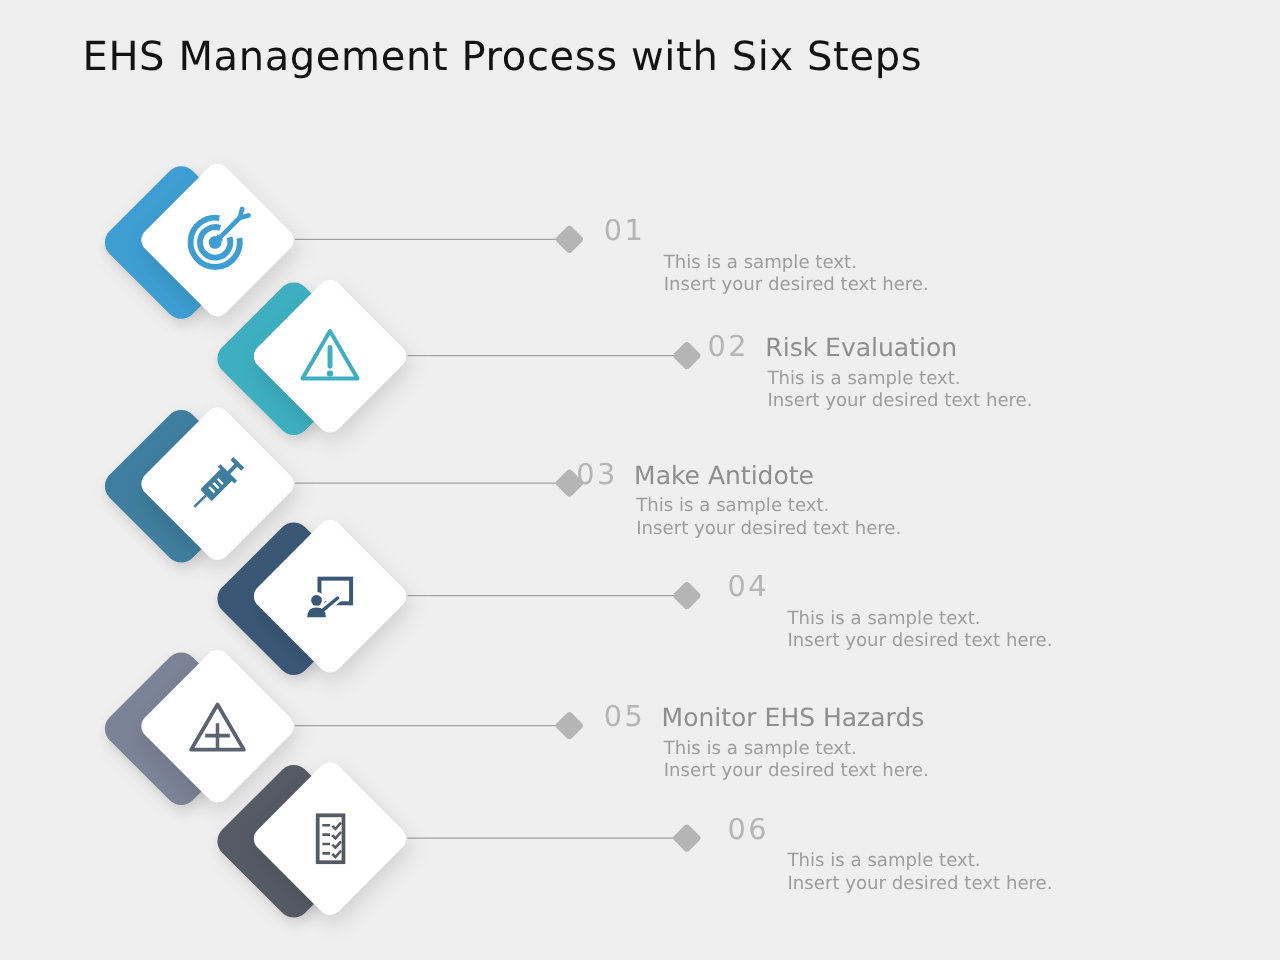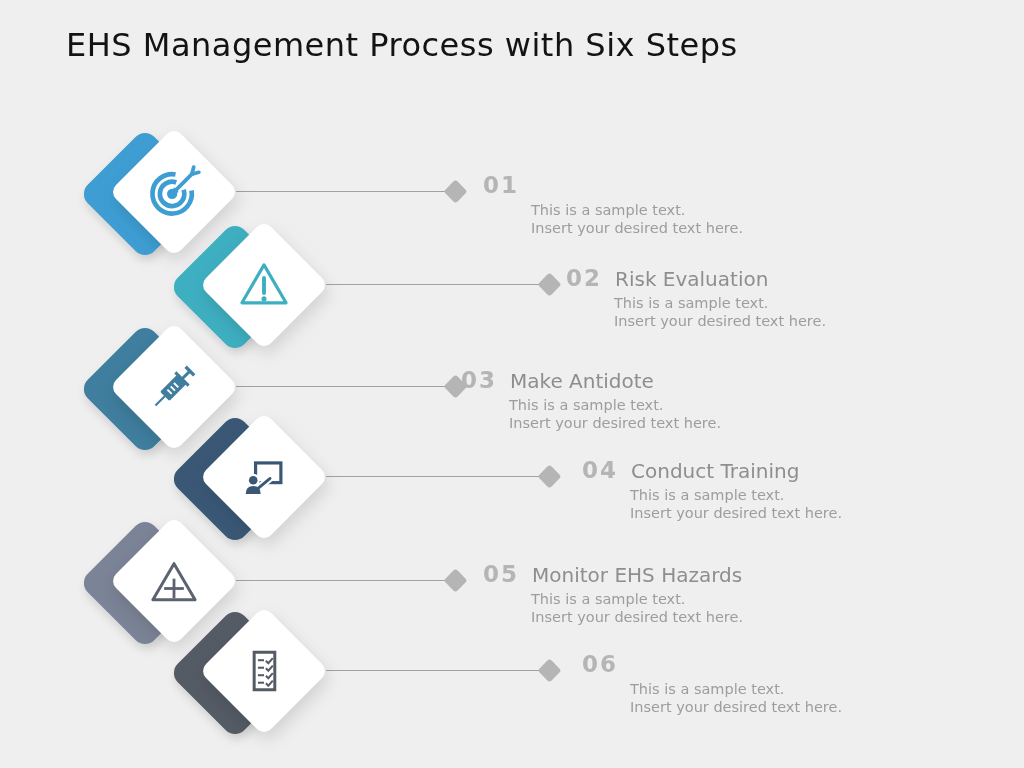--- a/index.html
+++ b/index.html
@@ -17,21 +17,21 @@
   .back .diamond-inner{border-radius:13px;}
   .front .diamond-inner{border-radius:10px;background:#fff;}
   .icon-holder{position:absolute;inset:0;display:flex;align-items:center;justify-content:center;}
   .icon-holder svg{display:block;}
 
   .connector{position:absolute;height:1px;background:#A2A2A2;}
   .connector-dot{position:absolute;width:17px;height:17px;background:#B5B5B5;transform:rotate(45deg);border-radius:3px;}
 
   .step-text{position:absolute;white-space:nowrap;}
   .step-line1{display:flex;align-items:baseline;}
-  .step-num{font-size:23px;font-weight:bold;color:#B5B5B5;letter-spacing:2px;margin-right:13px;}
+  .step-num{font-size:23px;font-weight:normal;color:#B5B5B5;letter-spacing:2px;margin-right:13px;}
   .step-title{font-size:20px;color:#8E8E8E;}
   .step-body{margin-left:48px;margin-top:4px;font-size:14.5px;line-height:17.5px;color:#9D9D9D;}
 </style>
 </head>
 <body>
 
 <div class="canvas">
 
   <div class="page-title">EHS Management Process with Six Steps</div>
 
@@ -147,21 +147,20 @@
           </g>
           <circle cx="20.5" cy="35.5" r="4.6" fill="currentColor" stroke="none"></circle>
           <path d="M12.5 50 Q12.5 41.5 20.5 41.5 Q28.5 41.5 28.5 50 Z" fill="currentColor" stroke="none"></path>
           <path d="M24 45.5 L38.5 33.5" stroke-width="3" stroke-linecap="round"></path>
         </svg>
       </div>
     </div>
     <div class="step-text" style="left:582px;top:457px;">
       <div class="step-line1">
         <span class="step-num">04</span>
-        <span class="step-title">Conduct Training</span>
       </div>
       <div class="step-body">
         <div>This is a sample text.</div>
         <div>Insert your desired text here.</div>
       </div>
     </div>
   </div>
 
   <div class="step">
     <div class="connector" style="left:236px;top:580px;width:212px;"></div>

